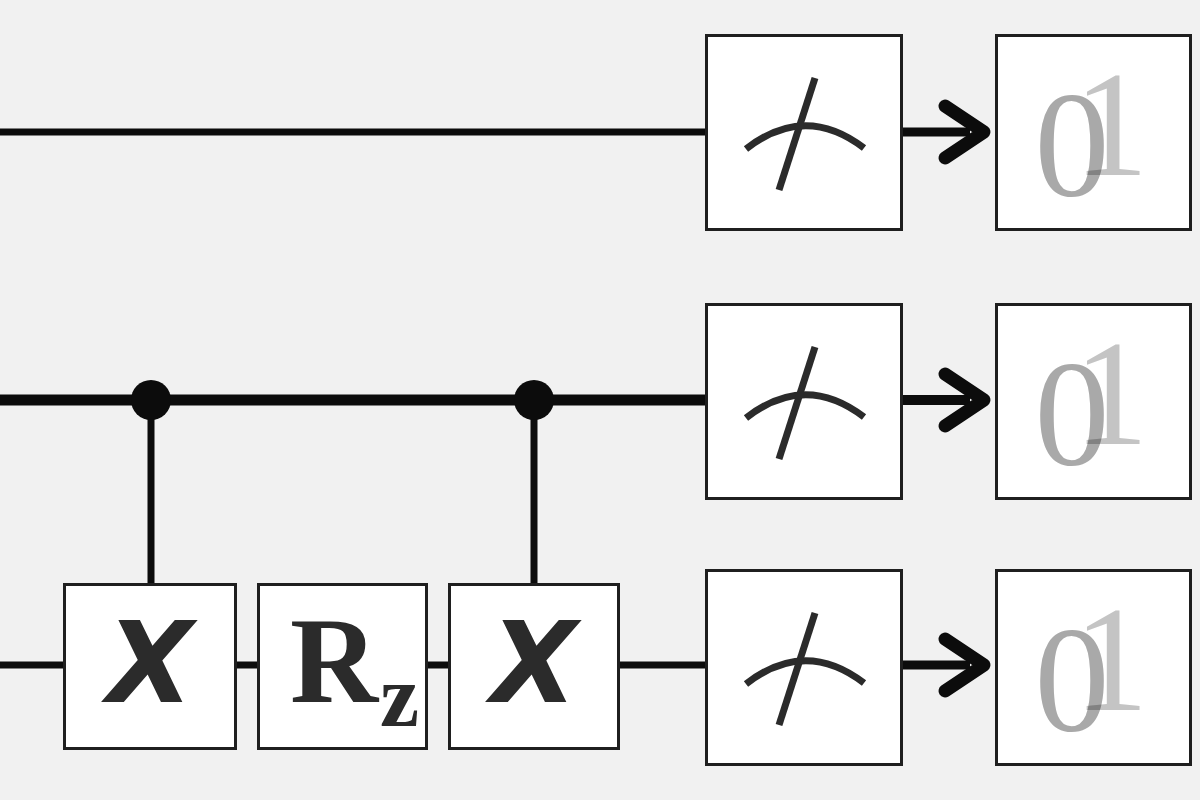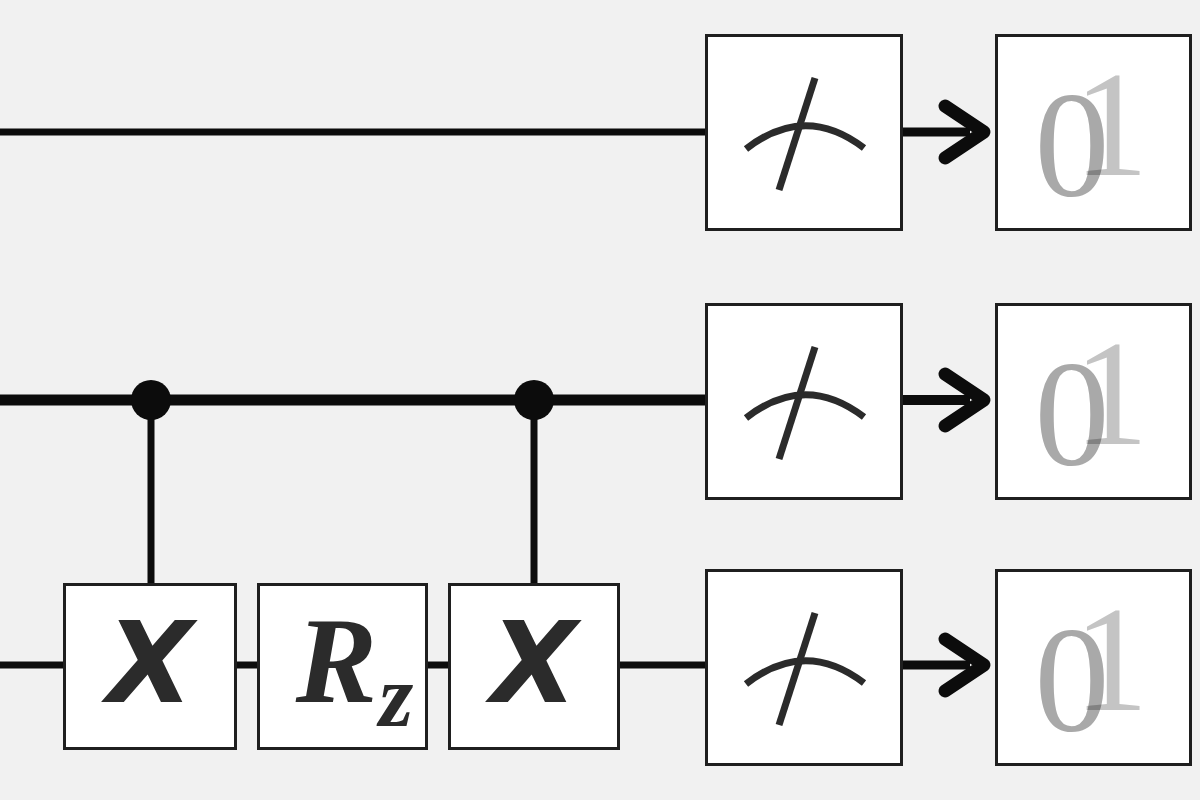--- a/index.html
+++ b/index.html
@@ -41,21 +41,20 @@
     font-style: italic;
     font-weight: 700;
     font-size: 112px;
     color: var(--gate_text, #2b2b2b);
     line-height: 1;
     transform: translateY(-4px);
   }
   .rz-group {
     color: var(--gate_text, #2b2b2b);
     font-family: "Liberation Serif", serif;
-    font-style: italic;
     font-weight: 700;
     line-height: 1;
     white-space: nowrap;
     transform: translateY(-6px);
     margin-left: 24px;
   }
   .rz-base { font-size: 122px; }
   .rz-sub  {
     font-size: 88px;
     display: inline-block;

